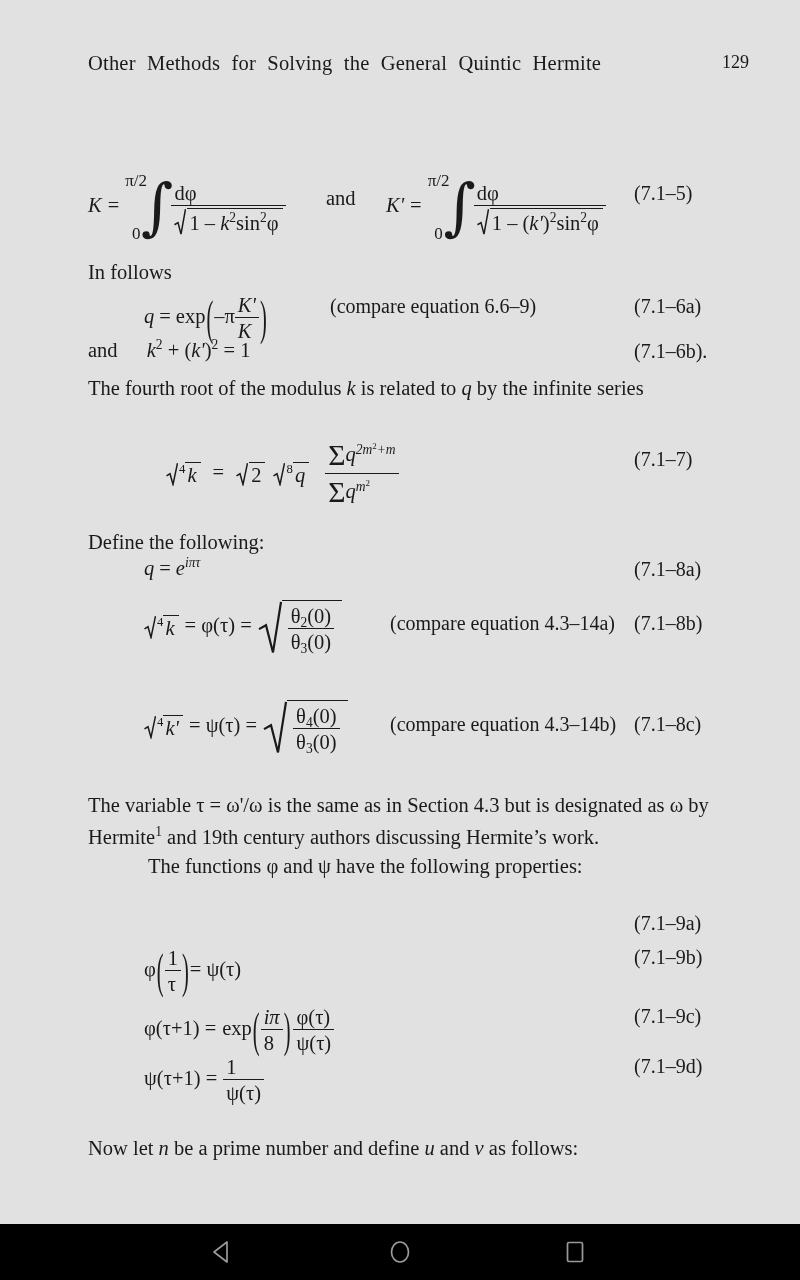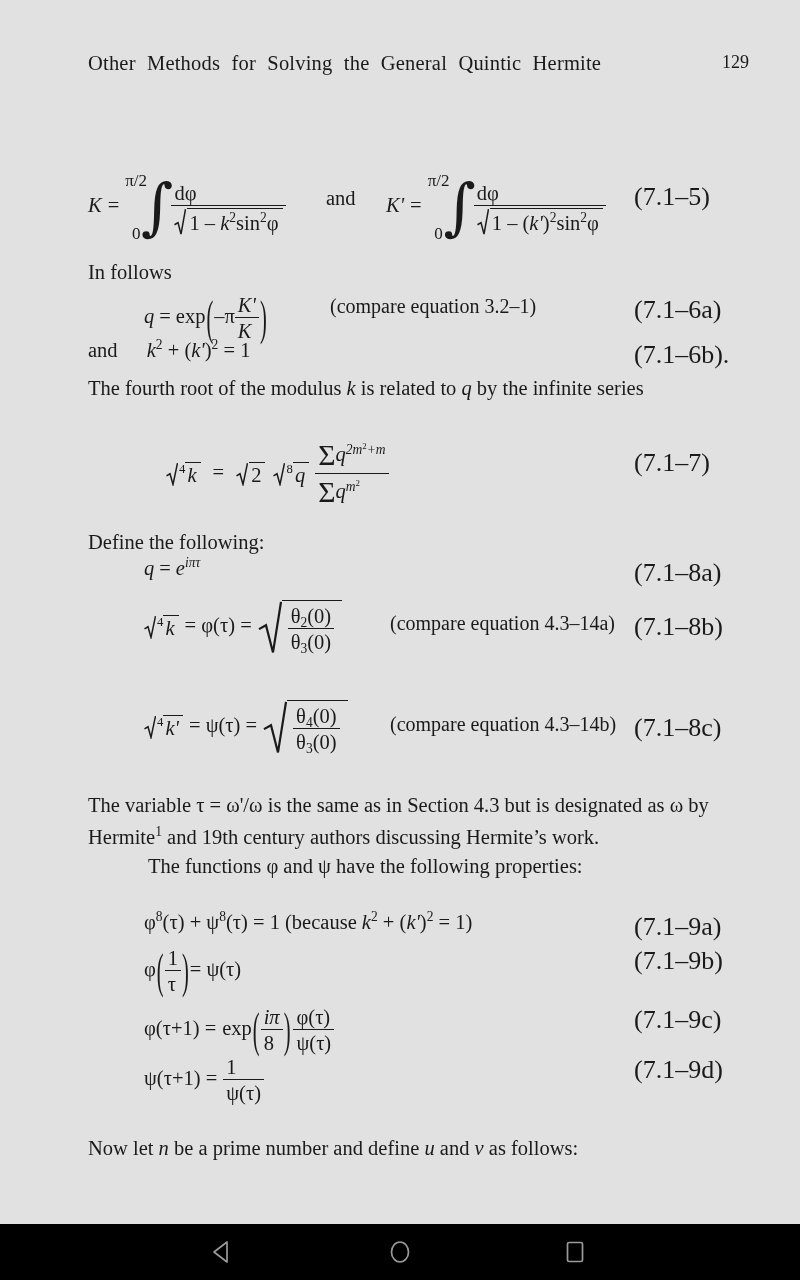--- a/index.html
+++ b/index.html
@@ -44,21 +44,21 @@
   
   .ptext {
     font-size: 20.5px;
     line-height: 31px;
     white-space: nowrap;
   }
 
   
   .eqno {
     left: 634px;
-    font-size: 26px;
+    font-size: 20px;
     white-space: nowrap;
   }
 
   
   .math {
     font-size: 20.5px;
     white-space: nowrap;
     line-height: 1;
   }
   .it { font-style: italic; }
@@ -216,21 +216,21 @@
   <div class="abs eqno" style="top:182px;">(7.1–5)</div>
 
   <div class="abs ptext" style="left:88px; top:257px;">In follows</div>
 
   <div class="abs math" style="left:144px; top:293px;">
     <span class="it">q</span><span style="margin:0 5px;">=</span><span>exp</span><span class="bigparen">(</span><span>–π</span><span class="frac">
         <span class="num it">K'</span>
         <span class="den it">K</span>
     </span><span class="bigparen">)</span>
   </div>
-  <div class="abs note" style="left:330px; top:295px;">(compare equation 3.2–1)</div>
+  <div class="abs note" style="left:330px; top:295px;">(compare equation 6.6–9)</div>
   <div class="abs eqno" style="top:295px;">(7.1–6a)</div>
 
   <div class="abs math" style="left:88px; top:340px;">
     <span>and</span>
     <span style="display:inline-block; width:24px;"></span><span class="it">k</span><span class="sup">2</span><span> + (</span><span class="it">k'</span><span>)</span><span class="sup">2</span><span> = 1</span>
   </div>
   <div class="abs eqno" style="top:340px;">(7.1–6b).</div>
 
   <div class="abs ptext" style="left:88px; top:373px;">
     <span>The fourth root of the modulus </span><span class="it">k</span><span> is related to </span><span class="it">q</span><span> by the infinite series</span>
@@ -253,21 +253,21 @@
         </span>
       <span class="rbody">2</span>
     </span><span style="display:inline-block;width:8px;"></span><span class="rad">
       <span class="radidx">8</span>
       <span class="tick">
           <svg viewBox="0 0 12 22" preserveAspectRatio="none">
             <path d="M0.5 13 L4 11 L7 21 L11.5 1" fill="none" stroke="#1a1a1a" stroke-width="1.5"></path>
           </svg>
         </span>
       <span class="rbody it">q</span>
-    </span><span class="frac" style="margin-left:6px;">
+    </span><span class="frac" style="margin-left:16px;">
       <span class="num">
         <span style="font-size:1.45em; vertical-align:-0.12em;">Σ</span><span class="it">q</span><span class="sup"><span class="it">2m</span><span class="sup">2</span><span class="it">+m</span></span>
       </span>
       <span class="den">
         <span style="font-size:1.45em; vertical-align:-0.12em;">Σ</span><span class="it">q</span><span class="sup"><span class="it">m</span><span class="sup">2</span></span>
       </span>
     </span>
   </div>
   <div class="abs eqno" style="top:448px;">(7.1–7)</div>
 
@@ -329,23 +329,20 @@
   </div>
   <div class="abs note" style="left:390px; top:713px;">(compare equation 4.3–14b)</div>
   <div class="abs eqno" style="top:713px;">(7.1–8c)</div>
 
   <div class="abs ptext" style="left:88px; top:790px;">The variable τ = ω'/ω is the same as in Section 4.3 but is designated as ω by</div>
   <div class="abs ptext" style="left:88px; top:822px;text-align:center;">
     <span>Hermite</span><span class="sup">1</span><span> and 19th century authors discussing Hermite’s work.</span>
   </div>
   <div class="abs ptext" style="left:148px; top:851px;">The functions φ and ψ have the following properties:</div>
 
-  <div class="abs math" style="left:144px; top:912px;">
-    <span>φ</span><span class="sup">8</span><span>(τ)</span><span> + </span><span>ψ</span><span class="sup">8</span><span>(τ)</span><span> = 1 (because </span><span class="it">k</span><span class="sup">2</span><span> + (</span><span class="it">k'</span><span>)</span><span class="sup">2</span><span> = 1)</span>
-  </div>
   <div class="abs eqno" style="top:912px;">(7.1–9a)</div>
 
   <div class="abs math" style="left:144px; top:946px;">
     <span>φ</span><span class="bigparen">(</span><span class="frac">
         <span class="num">1</span>
         <span class="den">τ</span>
     </span><span class="bigparen">)</span><span style="">= ψ(τ)</span>
   </div>
   <div class="abs eqno" style="top:946px;">(7.1–9b)</div>
 

